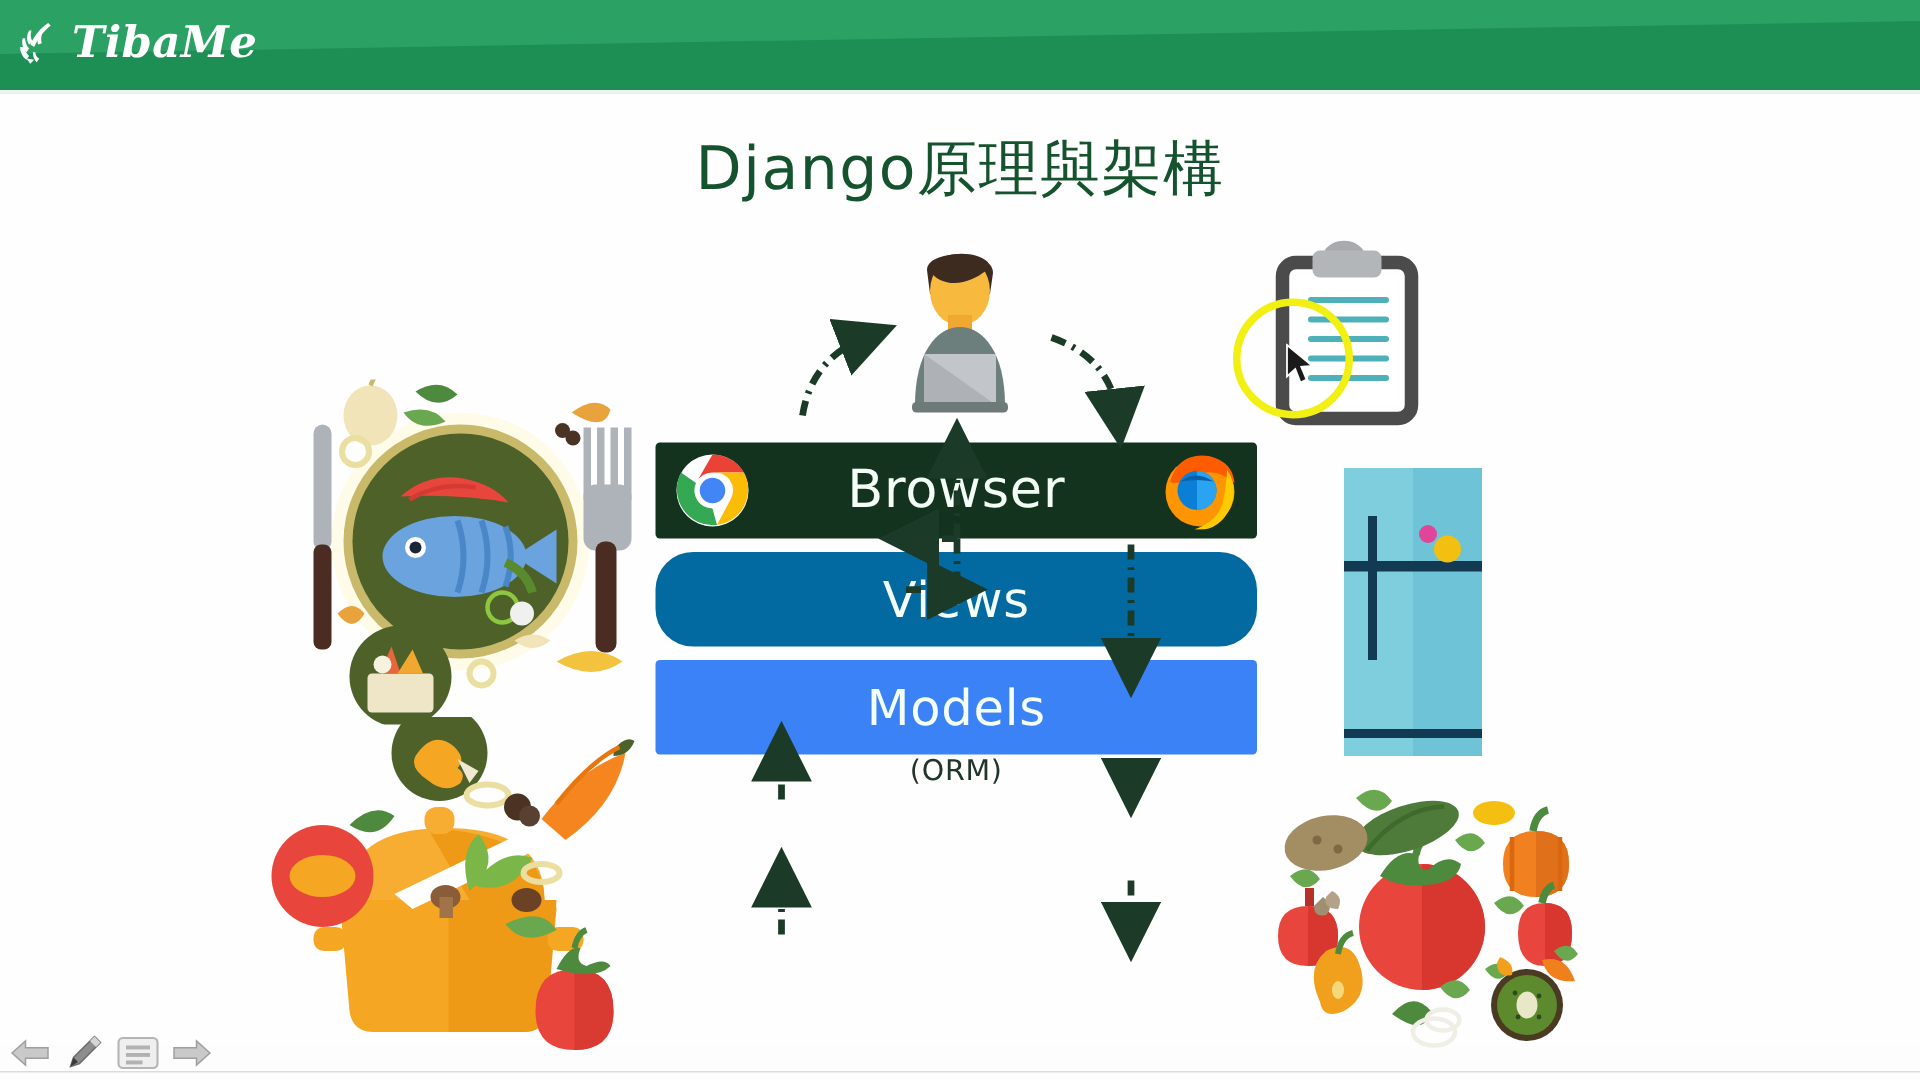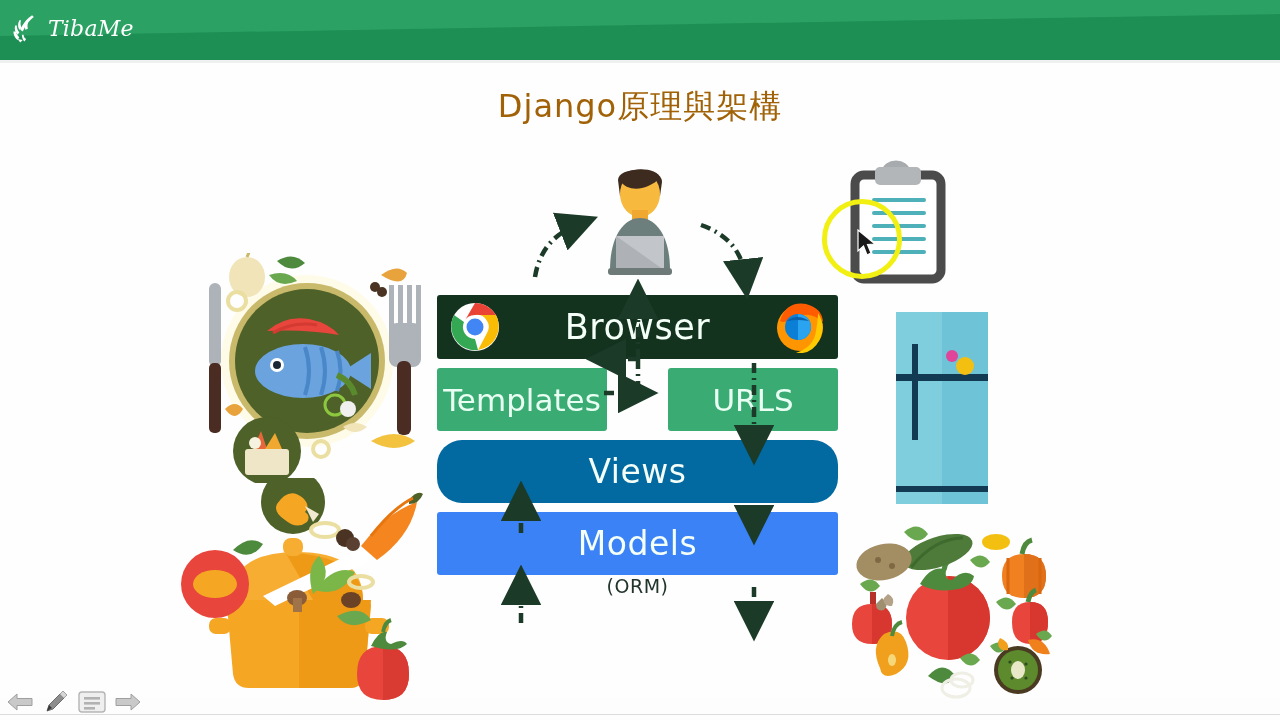--- a/index.html
+++ b/index.html
@@ -16,33 +16,33 @@
     background:#2ba263;overflow:hidden;
   }
   .header .wave{
     position:absolute;right:0;bottom:0;width:1280px;height:60px;
   }
   .logo-wrap{
     position:absolute;left:10px;top:11px;display:flex;align-items:center;gap:4px;
   }
   .logo-mark{width:34px;height:34px;}
   .logo-text{
-    color:#ffffff;font-size:22px;font-style:italic;font-weight:normal;
+    color:#ffffff;font-size:29px;font-style:italic;font-weight:bold;
     font-family:"DejaVu Serif","Liberation Serif",serif;letter-spacing:.2px;
   }
   .header-underline{
     position:absolute;left:0;top:60px;width:1280px;height:3px;background:#eef1ef;
   }
 
   
   .slide{position:absolute;left:0;top:63px;width:1280px;height:634px;background:#fefefe;}
 
   .title{
     position:absolute;left:0;top:22px;width:1280px;text-align:center;
-    font-size:32px;color:#a16207;letter-spacing:1px;
+    font-size:40px;color:#14532d;letter-spacing:1px;
     font-family:"DejaVu Sans","Liberation Sans",sans-serif;font-weight:400;
   }
 
   
   .stack{position:absolute;left:437px;top:232px;width:401px;}
   .row{
     position:relative;width:401px;border-radius:3px;
     display:flex;align-items:center;justify-content:center;
     color:#f4fff8;font-size:33px;letter-spacing:.5px;
     font-family:"DejaVu Sans","Liberation Sans",sans-serif;
@@ -307,28 +307,20 @@
         <svg style="position:absolute;right:12px;top:6px;width:52px;height:52px;" viewBox="0 0 52 52">
           <circle cx="26" cy="27" r="23" fill="#ff9500"></circle>
           <path d="M6 20 q6 -20 26 -17 q16 4 17 18 q-14 -12 -28 -4 q-12 6 -15 3 Z" fill="#ff5c00"></path>
           <path d="M44 12 q8 12 2 26 q-8 16 -24 14 q18 -6 20 -22 q2 -12 2 -18 Z" fill="#ffcb00"></path>
           <circle cx="24" cy="26" r="13" fill="#0b7ed6"></circle>
           <path d="M24 13 a13 13 0 0 1 0 26 Z" fill="#2aa3f0"></path>
           <path d="M13 20 q10 -8 22 0 q-12 -2 -22 0 Z" fill="#0a5fa8"></path>
         </svg>
       </div>
 
-      <div class="row-mid">
-        <div class="box-templates">
-          <span>Templates</span>
-        </div>
-        <div class="box-urls">
-          <span>URLS</span>
-        </div>
-      </div>
 
       <div class="row row-views">
         <span>Views</span>
       </div>
 
       <div class="row row-models">
         <span>Models</span>
         <span class="orm">(ORM)</span>
       </div>
 

